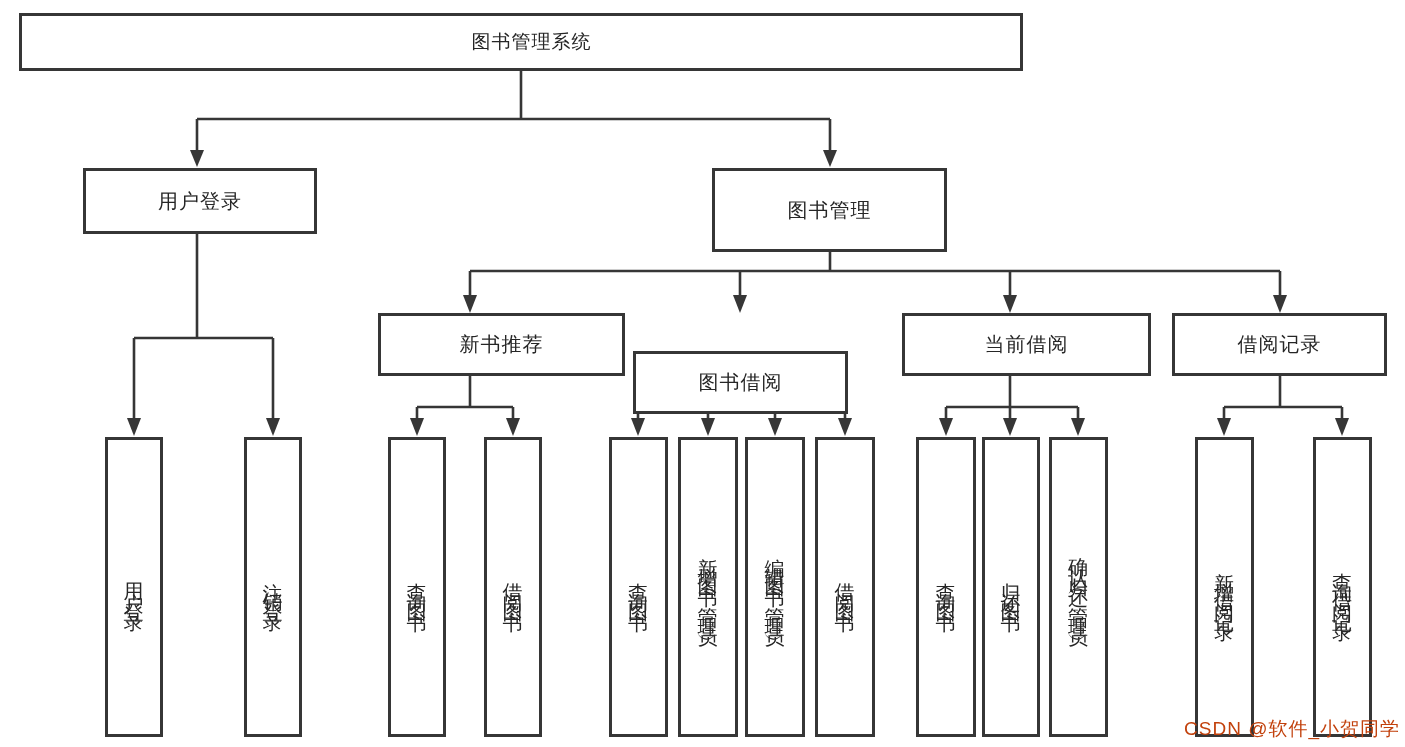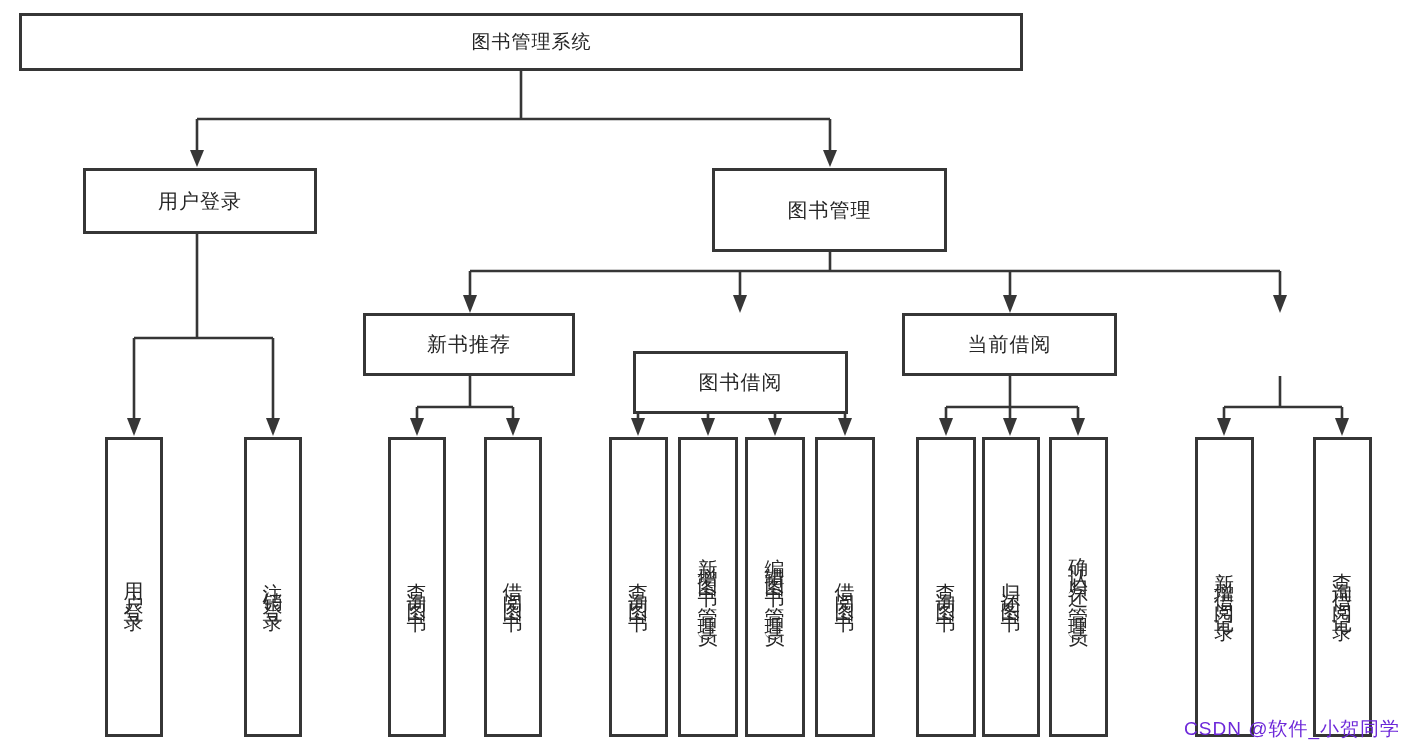--- a/index.html
+++ b/index.html
@@ -15,21 +15,21 @@
     display:flex;align-items:center;justify-content:center;text-align:center;z-index:2;
   }
   .hbox{font-size:20px;letter-spacing:1px;}
   .root{font-size:19px;padding-left:21px;}
   .vbox span{
     writing-mode:vertical-rl;text-orientation:mixed;
     font-size:20px;line-height:1;letter-spacing:10px;white-space:nowrap;
   }
   .watermark{
     position:absolute;right:5px;bottom:5px;z-index:6;
-    font-size:19px;color:#6d28d9;letter-spacing:1px;margin-left:48px;
+    font-size:19px;color:#c2410c;letter-spacing:1px;margin-left:48px;
   }
 </style>
 </head>
 <body>
 
 <div class="stage">
 
   <svg class="wires" viewBox="0 0 1405 747" xmlns="http://www.w3.org/2000/svg">
 
     <g>
@@ -84,28 +84,31 @@
     <span>图书管理系统</span>
   </div>
 
   <div class="box hbox" style="left:83px;top:168px;width:234px;height:66px;">
     <span>用户登录</span>
   </div>
   <div class="box hbox" style="left:712px;top:168px;width:235px;height:84px;">
     <span>图书管理</span>
   </div>
 
-  <div class="box hbox" style="left:363px;top:313px;width:212px;height:63px;text-align:right;">
+  <div class="box hbox" style="left:378px;top:313px;width:247px;height:63px;text-align:right;">
     <span>新书推荐</span>
   </div>
   <div class="box hbox" style="left:633px;top:313px;width:215px;height:63px;margin-top:38px;">
     <span>图书借阅</span>
   </div>
-  <div class="box hbox" style="left:902px;top:313px;width:215px;height:63px;">
+  <div class="box hbox" style="left:902px;top:313px;width:249px;height:63px;">
     <span>当前借阅</span>
+  </div>
+  <div class="box hbox" style="left:1172px;top:313px;width:215px;height:63px;">
+    <span>借阅记录</span>
   </div>
 
   <div class="box vbox" style="left:105px;top:437px;width:58px;height:300px;">
     <span>用户登录</span>
   </div>
   <div class="box vbox" style="left:244px;top:437px;width:58px;height:300px;">
     <span>注销登录</span>
   </div>
 
   <div class="box vbox" style="left:388px;top:437px;width:58px;height:300px;">

